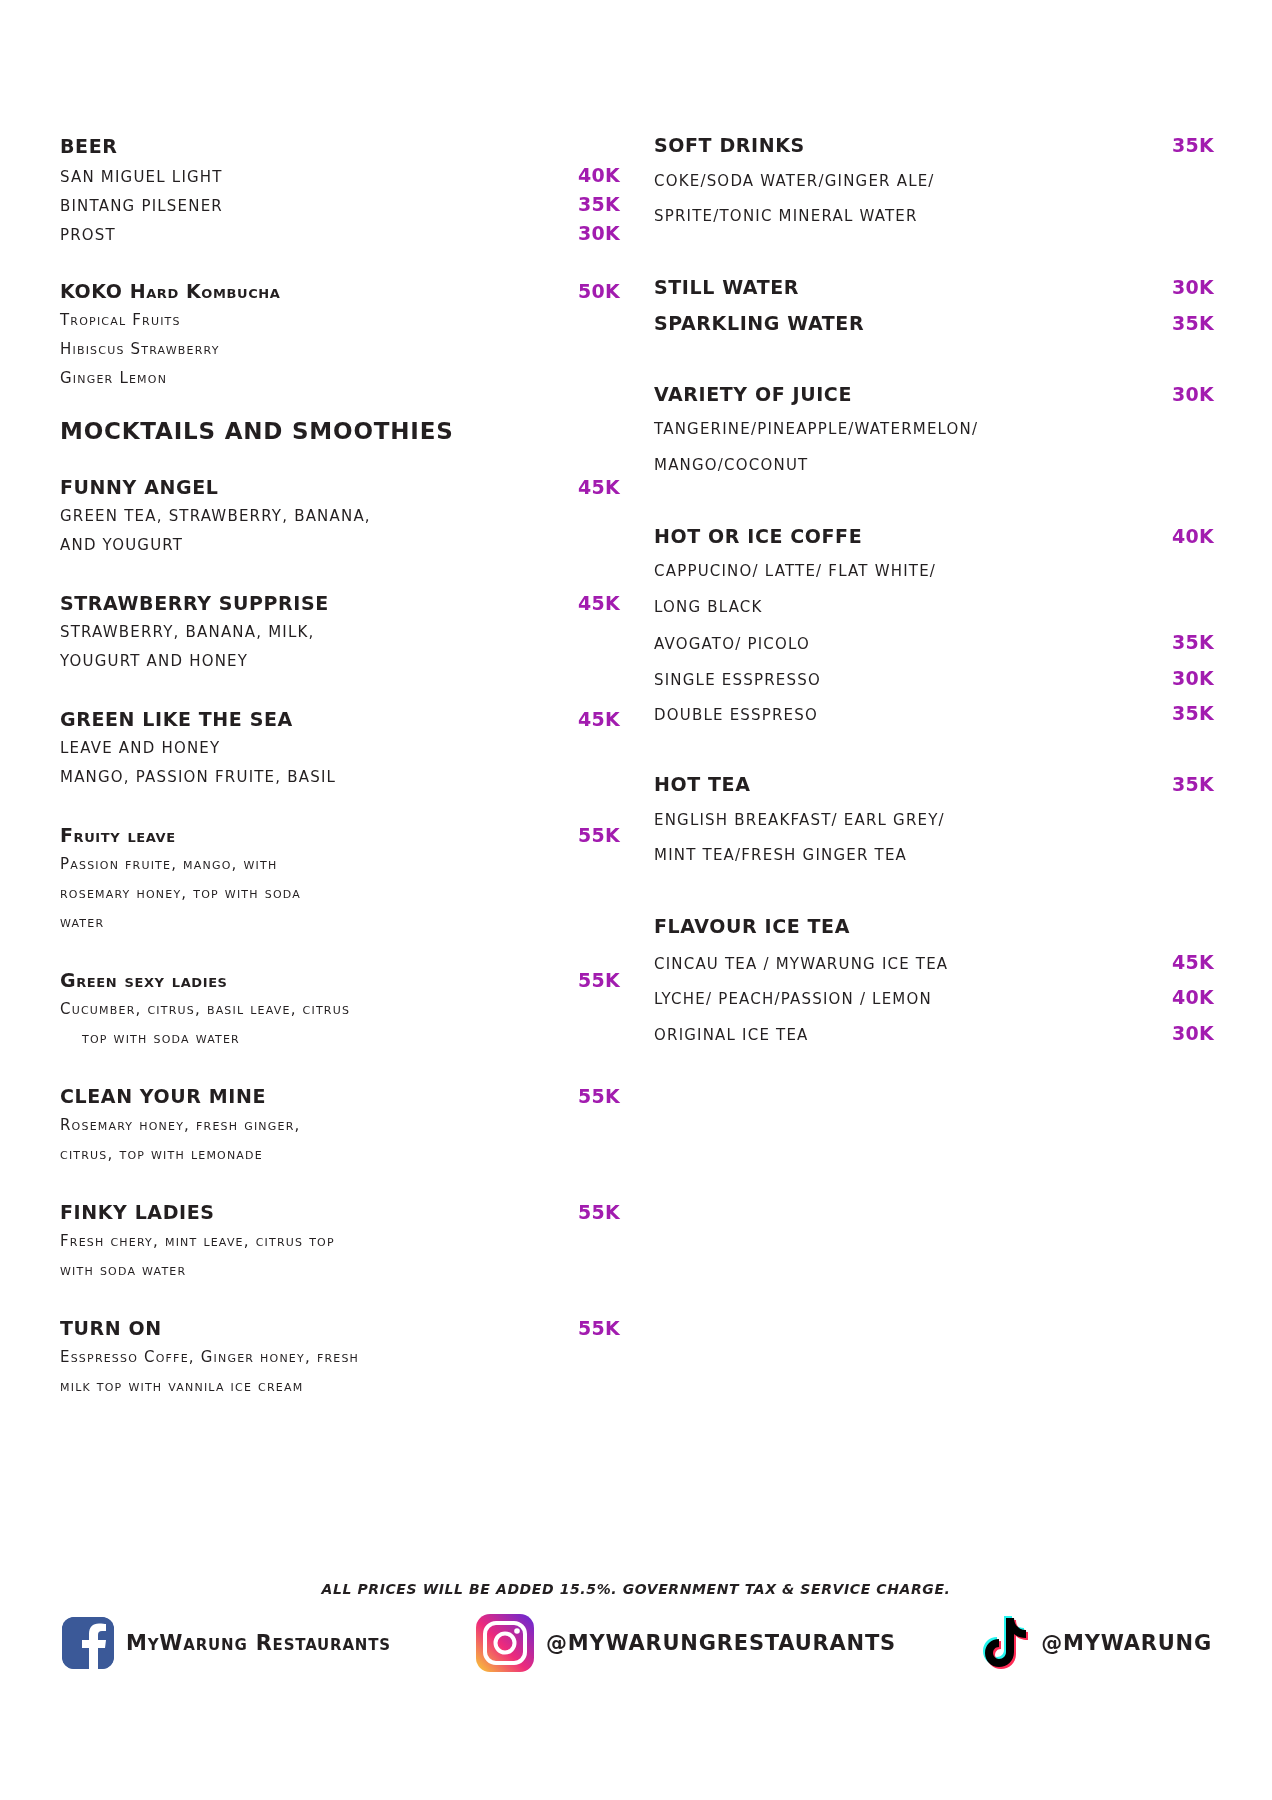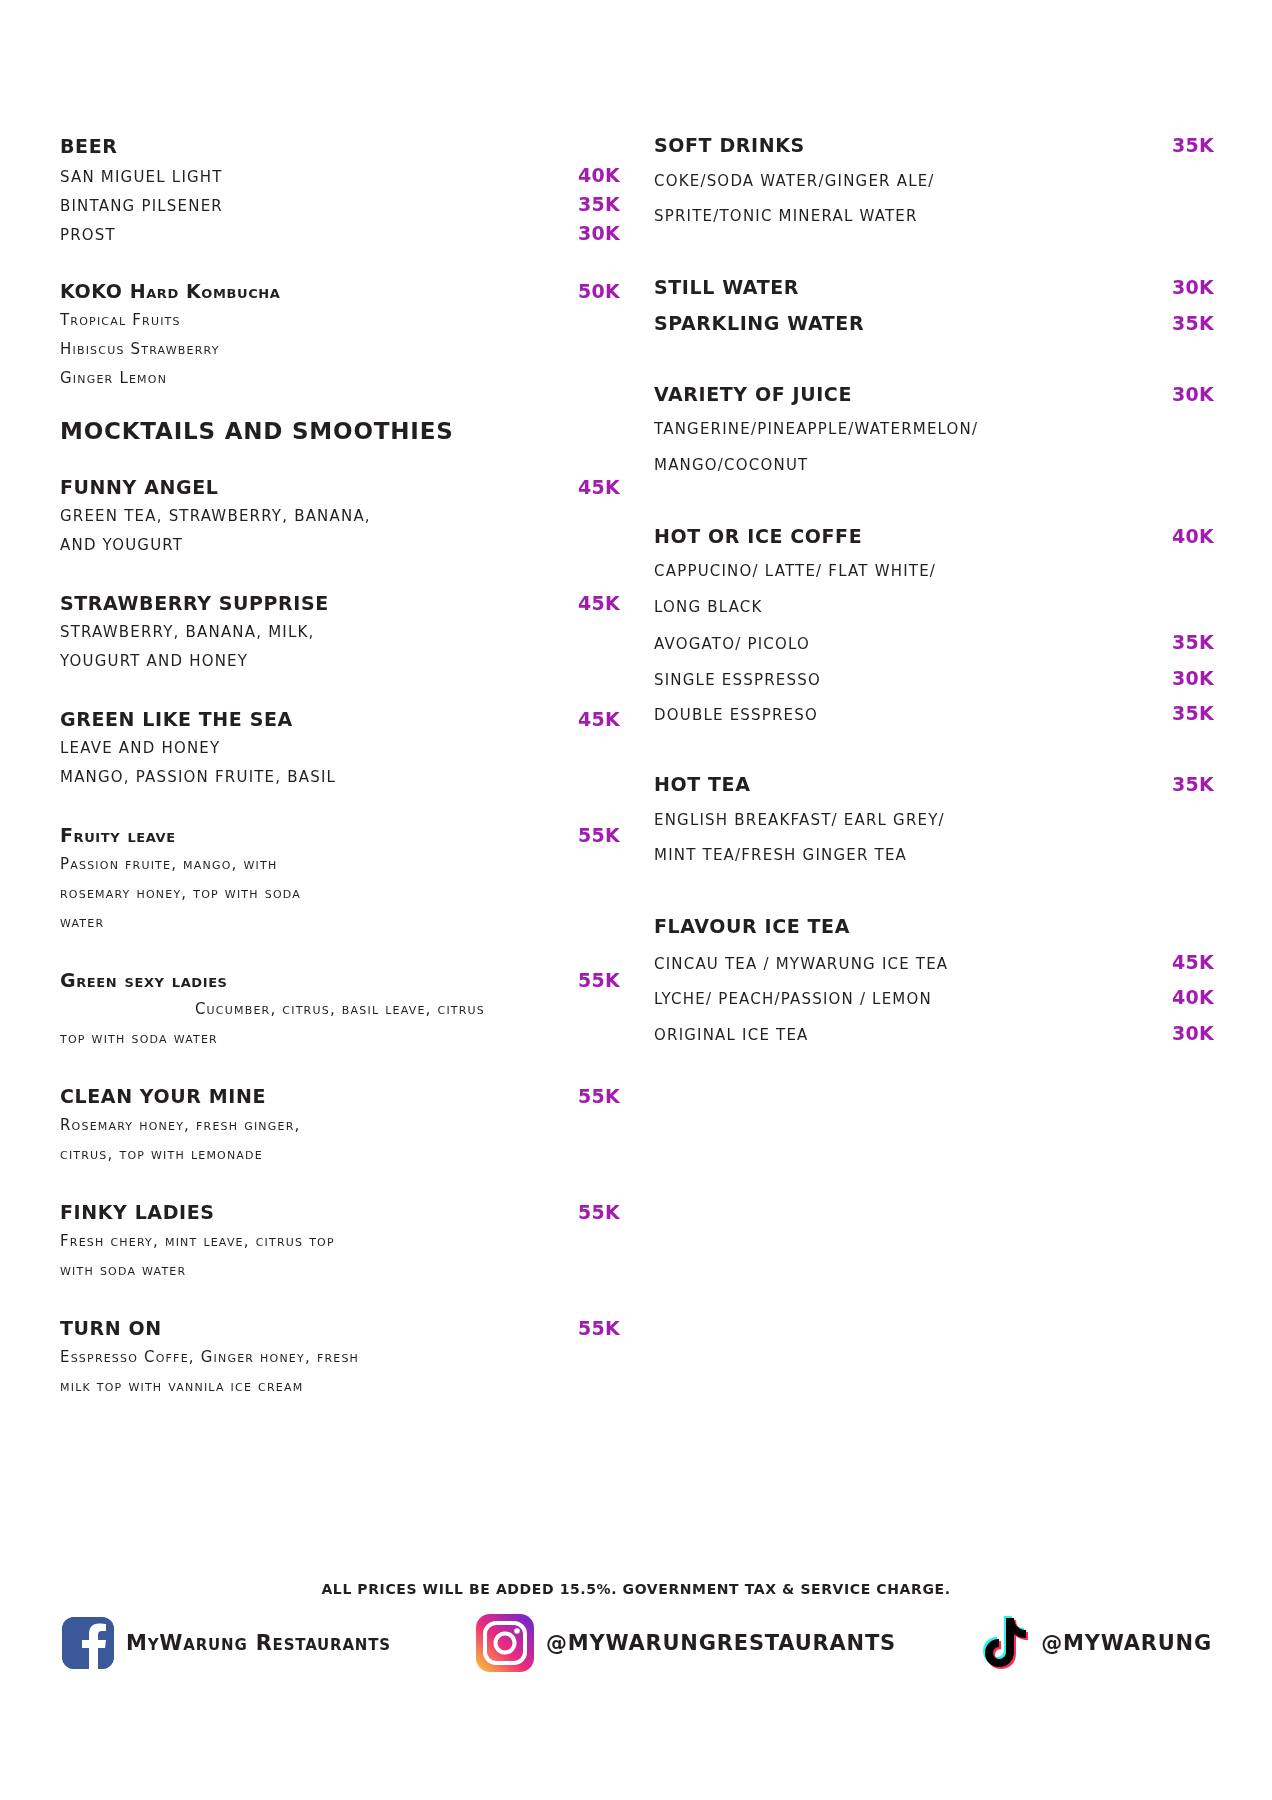--- a/index.html
+++ b/index.html
@@ -56,20 +56,21 @@
     .footer-note {
       position: absolute;
       top: 1581px;
       left: 0; width: 1272px;
       text-align: center;
       font-weight: bold;
       font-size: 14px;
       letter-spacing: 0.6px;
       text-transform: uppercase;
       color: #231f20;
+      font-style: italic;
     }
     .socials {
       position: absolute;
       top: 1613px;
       left: 62px;
       width: 1150px;
       height: 60px;
       display: flex;
       justify-content: space-between;
       align-items: center;
@@ -173,22 +174,22 @@
       <div class="line desc" style="font-variant: small-caps; text-transform:none;">rosemary honey, top with soda</div>
       <div class="line desc" style="font-variant: small-caps; text-transform:none;">water</div>
     </div>
     <div class="gap-left"></div>
 
     <div>
       <div class="row line">
           <span class="title" style="font-variant: small-caps; text-transform:none;">Green sexy ladies</span>
           <span class="price">55K</span>
         </div>
-      <div class="line desc" style="font-variant: small-caps; text-transform:none;text-align:center;">Cucumber, citrus, basil leave, citrus</div>
-      <div class="line desc" style="font-variant: small-caps; text-transform:none;">top with soda water</div>
+      <div class="line desc" style="font-variant: small-caps; text-transform:none;">Cucumber, citrus, basil leave, citrus</div>
+      <div class="line desc" style="font-variant: small-caps; text-transform:none;margin-left:22px;">top with soda water</div>
     </div>
     <div class="gap-left"></div>
 
     <div>
       <div class="row line">
           <span class="title">CLEAN YOUR MINE</span>
           <span class="price">55K</span>
         </div>
       <div class="line desc" style="font-variant: small-caps; text-transform:none;">Rosemary honey, fresh ginger,</div>
       <div class="line desc" style="font-variant: small-caps; text-transform:none;">citrus, top with lemonade</div>

